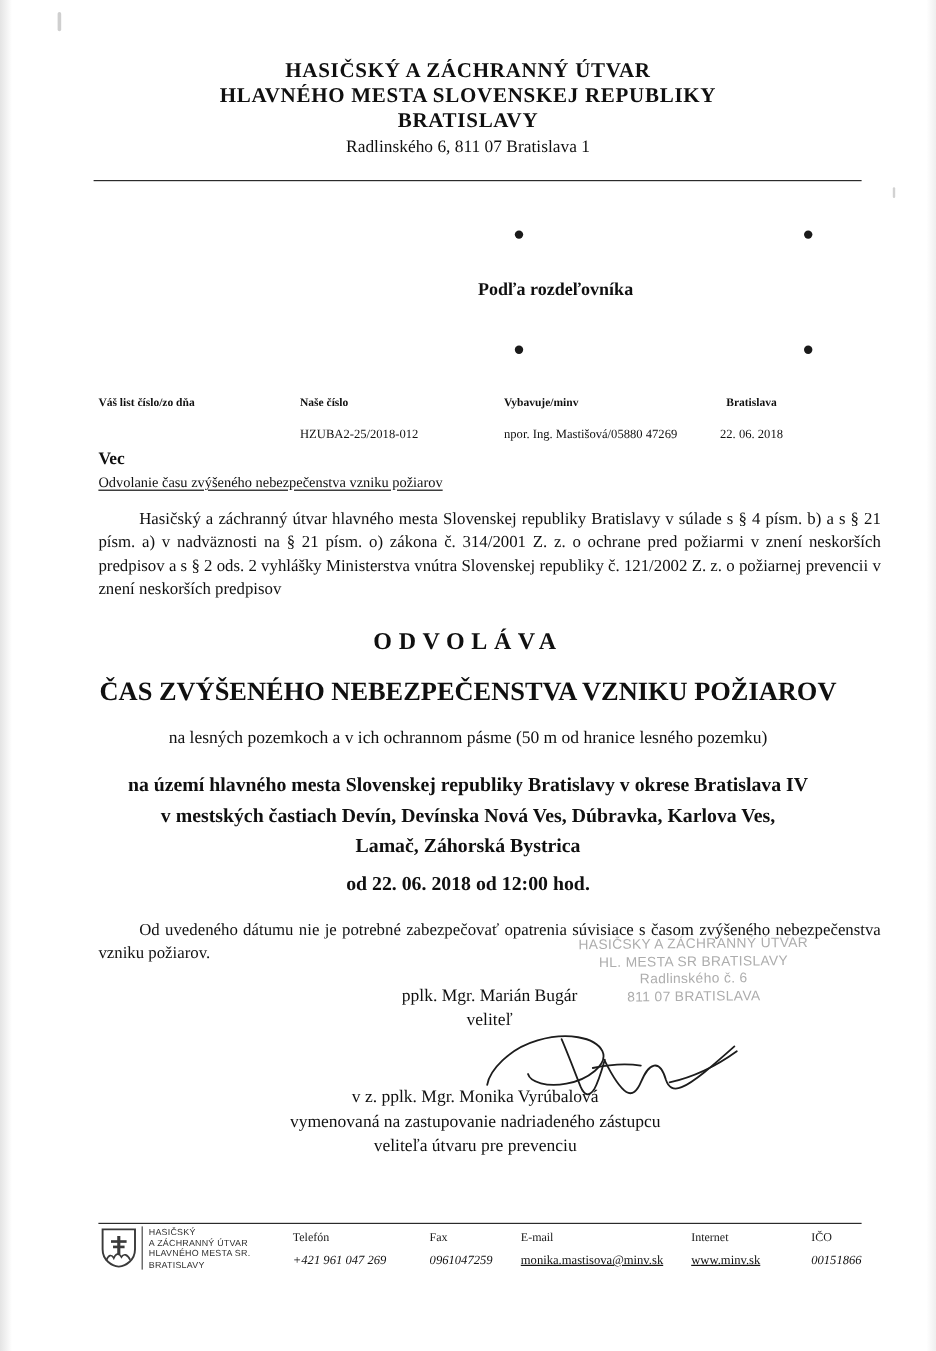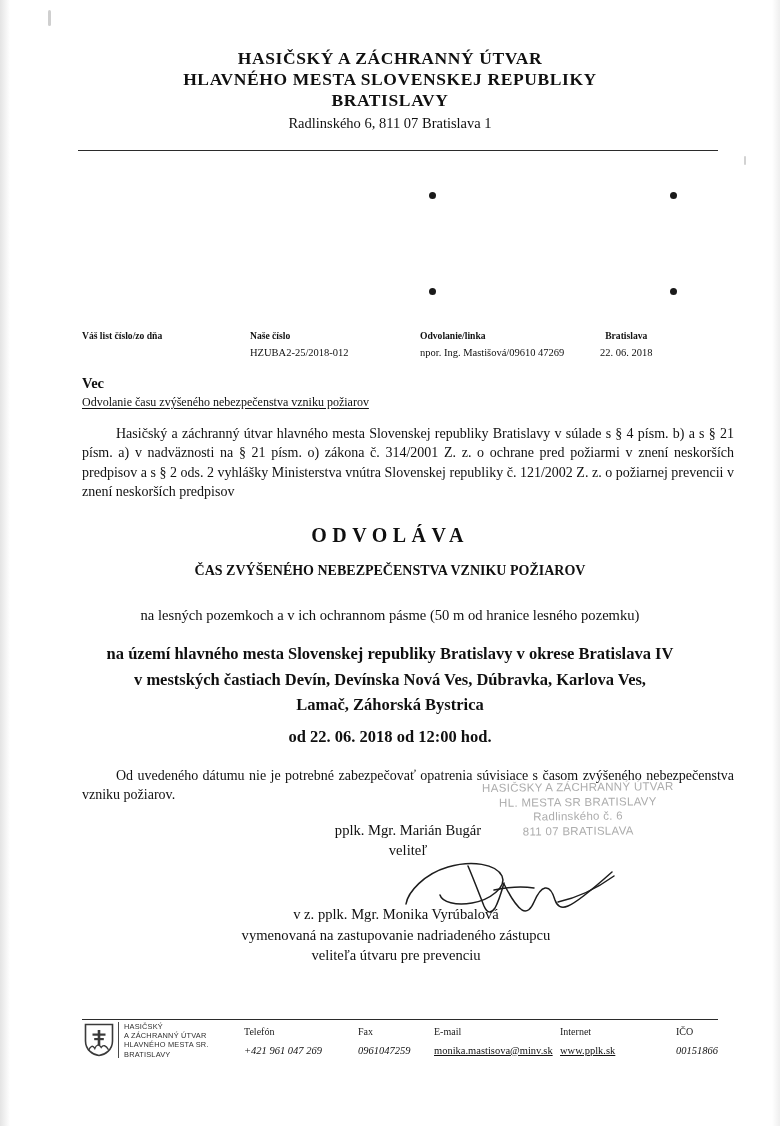--- a/index.html
+++ b/index.html
@@ -71,21 +71,21 @@
   
   .refrow {
     position: absolute;
     left: 82px; top: 329px;
     width: 620px;
     font-size: 9.6px;
     line-height: 13px;
   }
   .refcol { position: absolute; top: 0; }
   .refcol .lbl { font-weight: bold; white-space: nowrap; }
-  .refcol .val { white-space: nowrap; margin-top: 4px; font-size: 10.5px; }
+  .refcol .val { white-space: nowrap; margin-top: 14px; font-size: 10.5px; }
   .rc1 { left: 0; }
   .rc2 { left: 168px; }
   .rc3 { left: 338px; }
   .rc4 { left: 518px; text-align: center; }
 
   
   .vec-label {
     position: absolute; left: 82px; top: 375px;
     font-weight: bold; font-size: 14.5px;
   }
@@ -112,21 +112,21 @@
     position: absolute; left: 0; right: 0; top: 524px;
     text-align: center;
     font-weight: bold;
     font-size: 20px;
     letter-spacing: 5.5px;
   }
   .heading-main {
     position: absolute; left: 0; right: 0; top: 563px;
     text-align: center;
     font-weight: bold;
-    font-size: 14px;
+    font-size: 22px;
   }
   .subline {
     position: absolute; left: 0; right: 0; top: 607px;
     text-align: center;
     font-size: 14.6px;
   }
   .scope {
     position: absolute; left: 0; right: 0; top: 641px;
     text-align: center;
     font-weight: bold;
@@ -209,21 +209,21 @@
   .fcol .val {
     font-size: 10.5px;
     font-style: italic;
     margin-top: 8px;
     white-space: nowrap;
   }
   .fcol .val.link { text-decoration: underline; font-style: normal; }
   .fc1 { left: 244px; }
   .fc2 { left: 358px; }
   .fc3 { left: 434px; }
-  .fc4 { left: 560px; }
+  .fc4 { left: 576px; }
   .fc5 { left: 676px; }
 </style>
 </head>
 <body>
 
 <div class="page">
 
   <div class="edge-noise"></div>
   <div class="edge-noise-r"></div>
   <div class="speck" style="left:48px;top:10px;width:3px;height:16px;border-radius:2px;background:#cfcfcf;"></div>
@@ -235,33 +235,36 @@
     <div class="lh-line">BRATISLAVY</div>
     <div class="lh-addr">Radlinského 6,  811 07 Bratislava 1</div>
   </div>
   <div class="rule"></div>
 
   <div class="reg-dot" style="left:429px;top:192px;"></div>
   <div class="reg-dot" style="left:670px;top:192px;"></div>
   <div class="reg-dot" style="left:429px;top:288px;"></div>
   <div class="reg-dot" style="left:670px;top:288px;"></div>
 
+  <div class="podla">
+    <span>Podľa rozdeľovníka</span>
+  </div>
 
   <div class="refrow">
     <div class="refcol rc1">
       <div class="lbl">Váš list číslo/zo dňa</div>
       <div class="val"></div>
     </div>
     <div class="refcol rc2">
       <div class="lbl">Naše číslo</div>
       <div class="val">HZUBA2-25/2018-012</div>
     </div>
     <div class="refcol rc3">
-      <div class="lbl">Odvolanie/linka</div>
-      <div class="val">npor. Ing. Mastišová/09610 47269</div>
+      <div class="lbl">Vybavuje/minv</div>
+      <div class="val">npor. Ing. Mastišová/05880 47269</div>
     </div>
     <div class="refcol rc4">
       <div class="lbl">Bratislava</div>
       <div class="val">22. 06. 2018</div>
     </div>
   </div>
 
   <div class="vec-label">Vec</div>
   <div class="vec-text">Odvolanie času zvýšeného nebezpečenstva vzniku požiarov</div>
 
@@ -335,20 +338,20 @@
   <div class="fcol fc2">
     <div class="lbl">Fax</div>
     <div class="val">0961047259</div>
   </div>
   <div class="fcol fc3">
     <div class="lbl">E-mail</div>
     <div class="val link">monika.mastisova@minv.sk</div>
   </div>
   <div class="fcol fc4">
     <div class="lbl">Internet</div>
-    <div class="val link">www.pplk.sk</div>
+    <div class="val link">www.minv.sk</div>
   </div>
   <div class="fcol fc5">
     <div class="lbl">IČO</div>
     <div class="val">00151866</div>
   </div>
 
 </div>
 
 </body></html>

